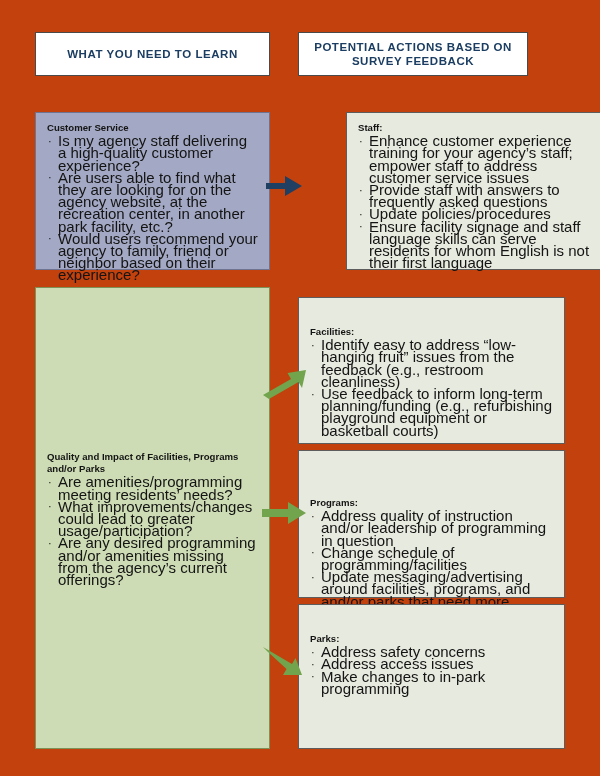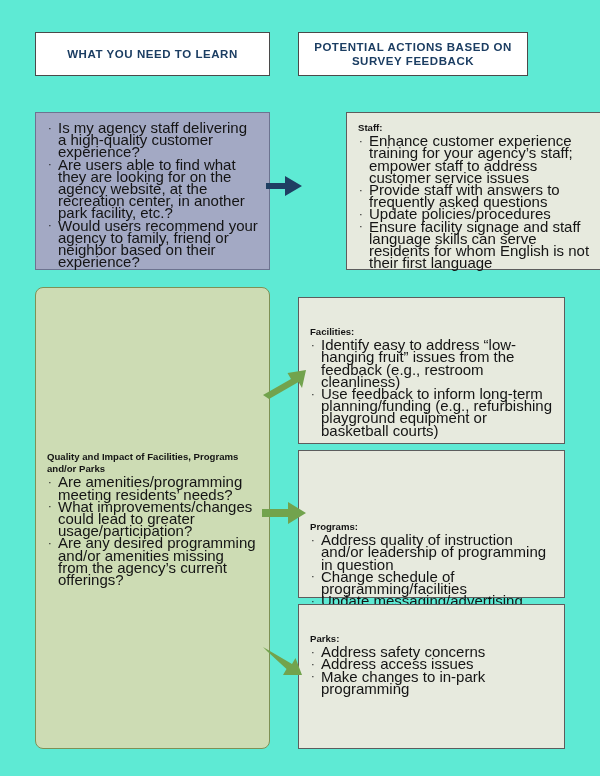--- a/index.html
+++ b/index.html
@@ -8,21 +8,21 @@
     width: 600px;
     height: 776px;
     background: #ffffff;
     font-family: "Liberation Sans", sans-serif;
   }
 
   .page {
     position: relative;
     width: 600px;
     height: 776px;
-    background: #5eead4;
+    background: #c2410c;
     overflow: hidden;
   }
 
   
   .header-row {
     position: absolute;
     top: 32px;
     left: 0;
     width: 600px;
     height: 48px;
@@ -100,21 +100,20 @@
   }
 
   #box-quality {
     left: 35px;
     top: 287px;
     width: 235px;
     height: 462px;
     background: #cddcb4;
     border-color: #7e9156;
     padding: 0;
-    border-radius: 8px;
   }
 
   #box-quality .inner {
     position: absolute;
     left: 11px;
     right: 11px;
     top: 163px;
   }
 
   
@@ -131,21 +130,21 @@
   #box-parks     { top: 604px; height: 145px; }
 
   #box-facilities .inner,
   #box-programs .inner,
   #box-parks .inner {
     position: absolute;
     left: 11px;
     right: 11px;
   }
   #box-facilities .inner { top: 28px; }
-  #box-programs  .inner { top: 46px; margin-top: 24px; }
+  #box-programs  .inner { top: 46px; }
   #box-parks     .inner { top: 28px; }
 
   #box-facilities, #box-programs, #box-parks { padding: 12px; }
 
   
   .arrow-svg {
     position: absolute;
     overflow: visible;
   }
 
@@ -162,20 +161,21 @@
   <div class="header-row">
     <div class="header-box" id="header-left">
       <span class="htext">WHAT YOU NEED TO LEARN</span>
     </div>
     <div class="header-box" id="header-right">
       <span class="htext">POTENTIAL ACTIONS BASED ON SURVEY FEEDBACK</span>
     </div>
   </div>
 
   <div class="box" id="box-customer-service">
+    <div class="box-title">Customer Service</div>
     <ul class="bullets">
       <li>Is my agency staff delivering a high-quality customer experience?</li>
       <li>Are users able to find what they are looking for on the agency website, at the recreation center, in another park facility, etc.?</li>
       <li>Would users recommend your agency to family, friend or neighbor based on their experience?</li>
     </ul>
   </div>
 
   <div class="box" id="box-quality">
     <div class="inner">
       <div class="box-title">Quality and Impact of Facilities, Programs and/or Parks</div>

